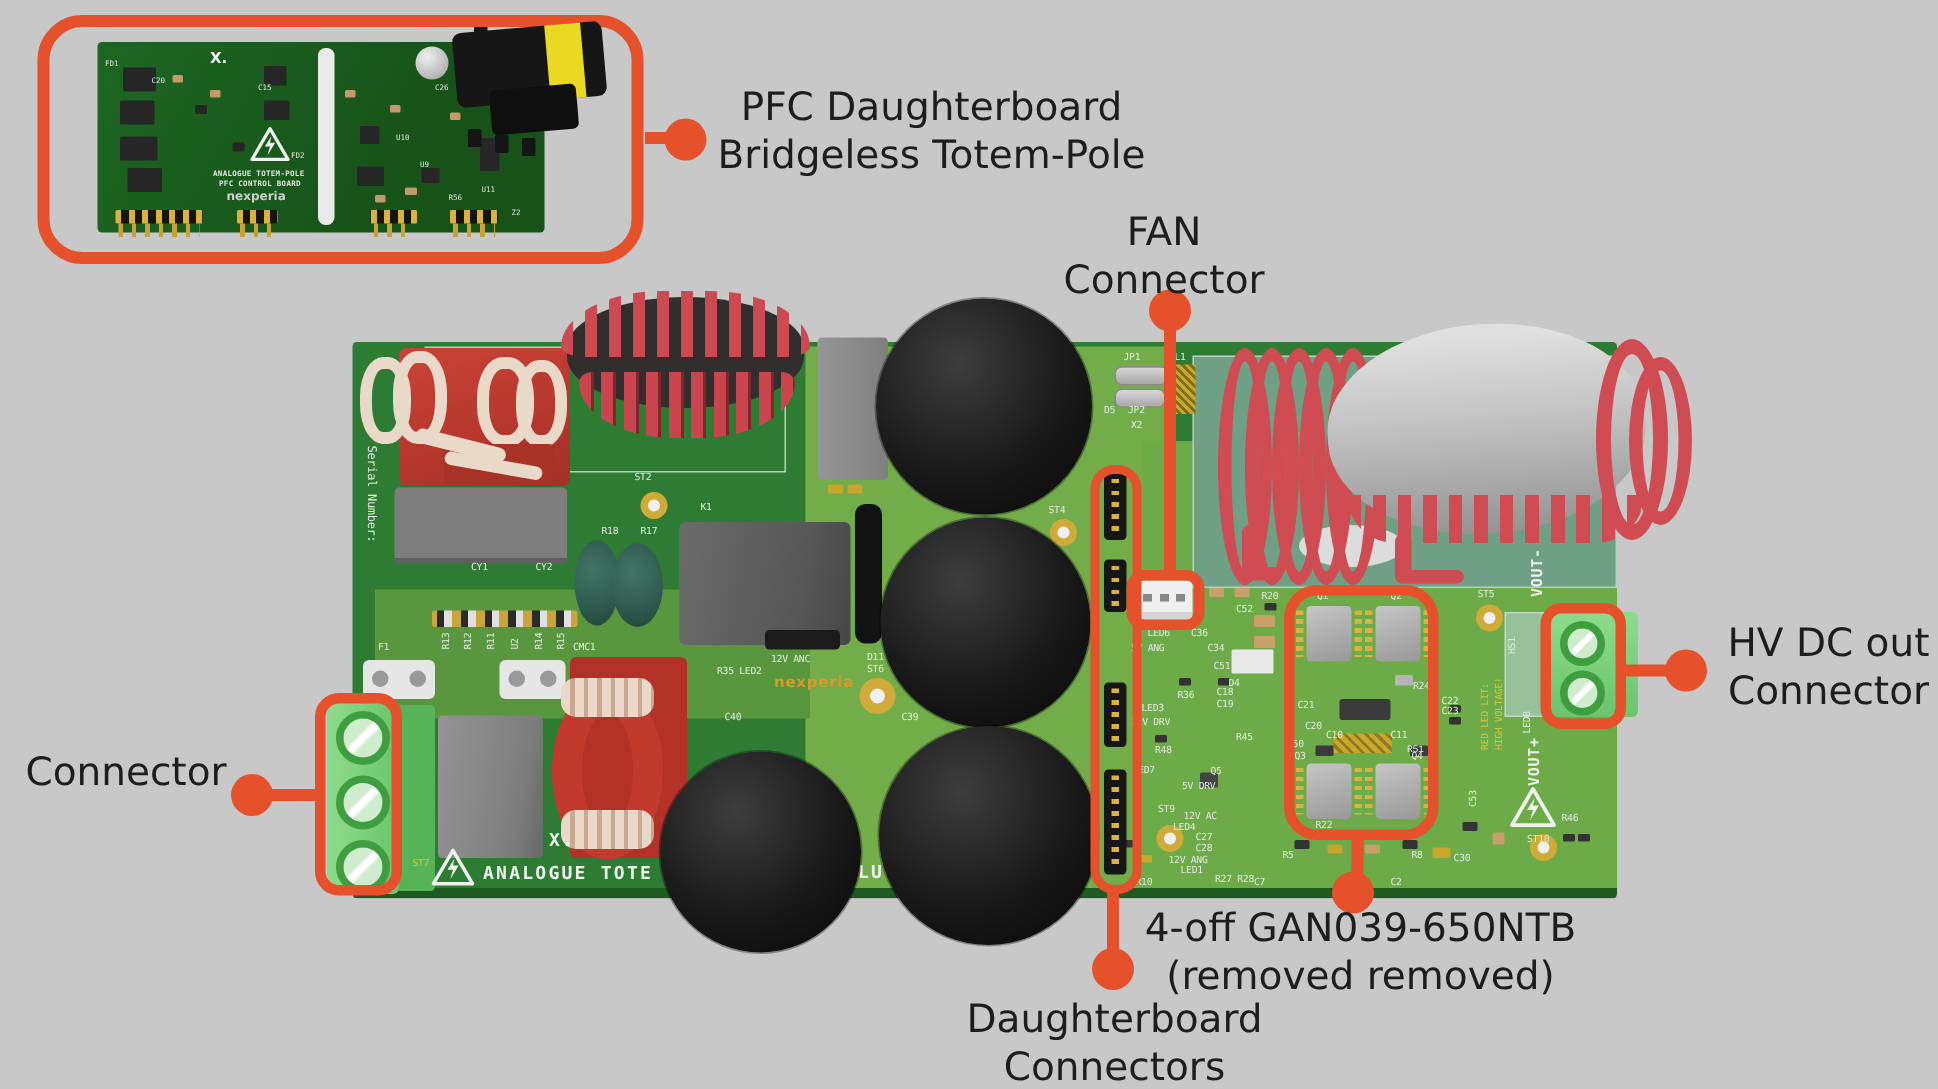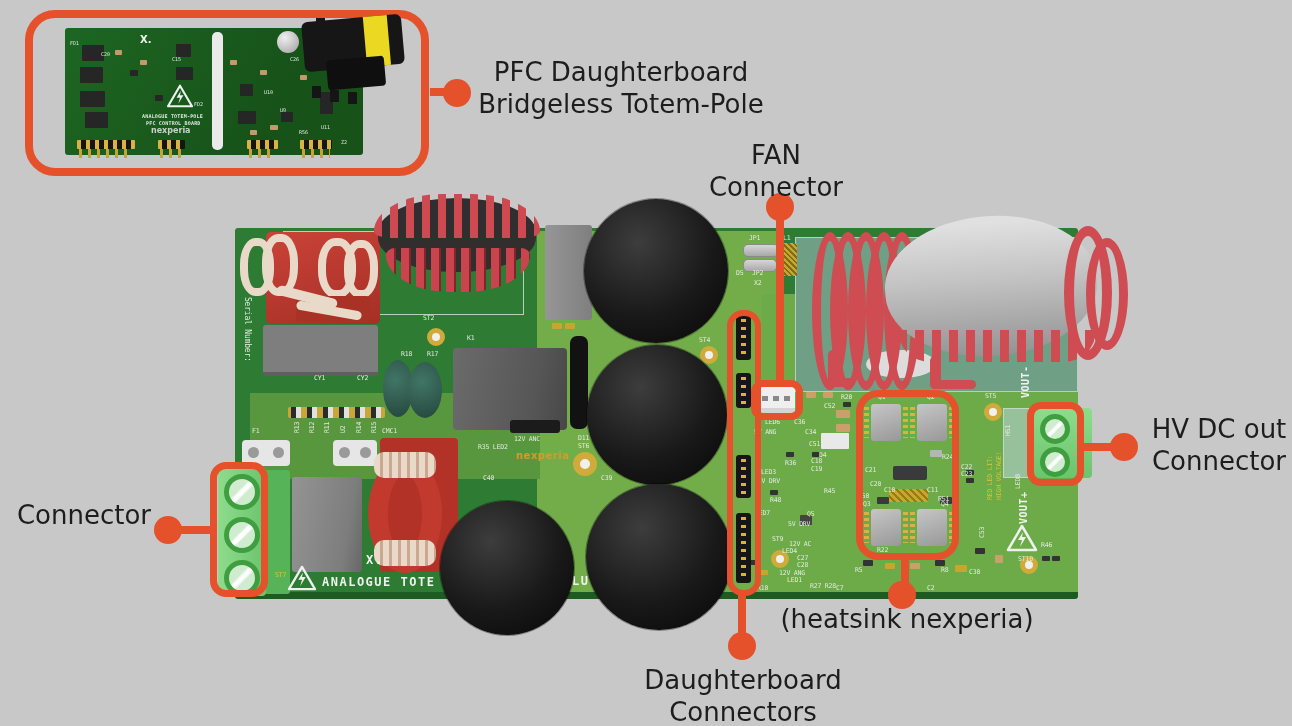--- a/index.html
+++ b/index.html
@@ -414,21 +414,22 @@
   <div class="odot" style="left:728px;top:632px"></div>
   <div class="callout-label" style="left:618px;top:664px;width:250px">
     <div>Daughterboard</div>
     <div>Connectors</div>
   </div>
 
   <div class="obox" style="left:856px;top:390px;width:103px;height:170px;border-radius:22px"></div>
   <div class="oline" style="left:901px;top:554px;width:8px;height:30px"></div>
   <div class="odot" style="left:888px;top:581px"></div>
   <div class="callout-label" style="left:760px;top:603px;width:294px">
-    <div>(heatsink nexperia)</div>
+    <div>4-off GAN039-650NTB</div>
+    <div>(removed removed)</div>
   </div>
 
   <div class="obox" style="left:1027px;top:402px;width:57px;height:84px;border-radius:14px"></div>
   <div class="oline" style="left:1082px;top:443px;width:30px;height:8px"></div>
   <div class="odot" style="left:1110px;top:433px"></div>
   <div class="callout-label" style="left:1146px;top:413px;width:146px">
     <div>HV DC out</div>
     <div>Connector</div>
   </div>
 

